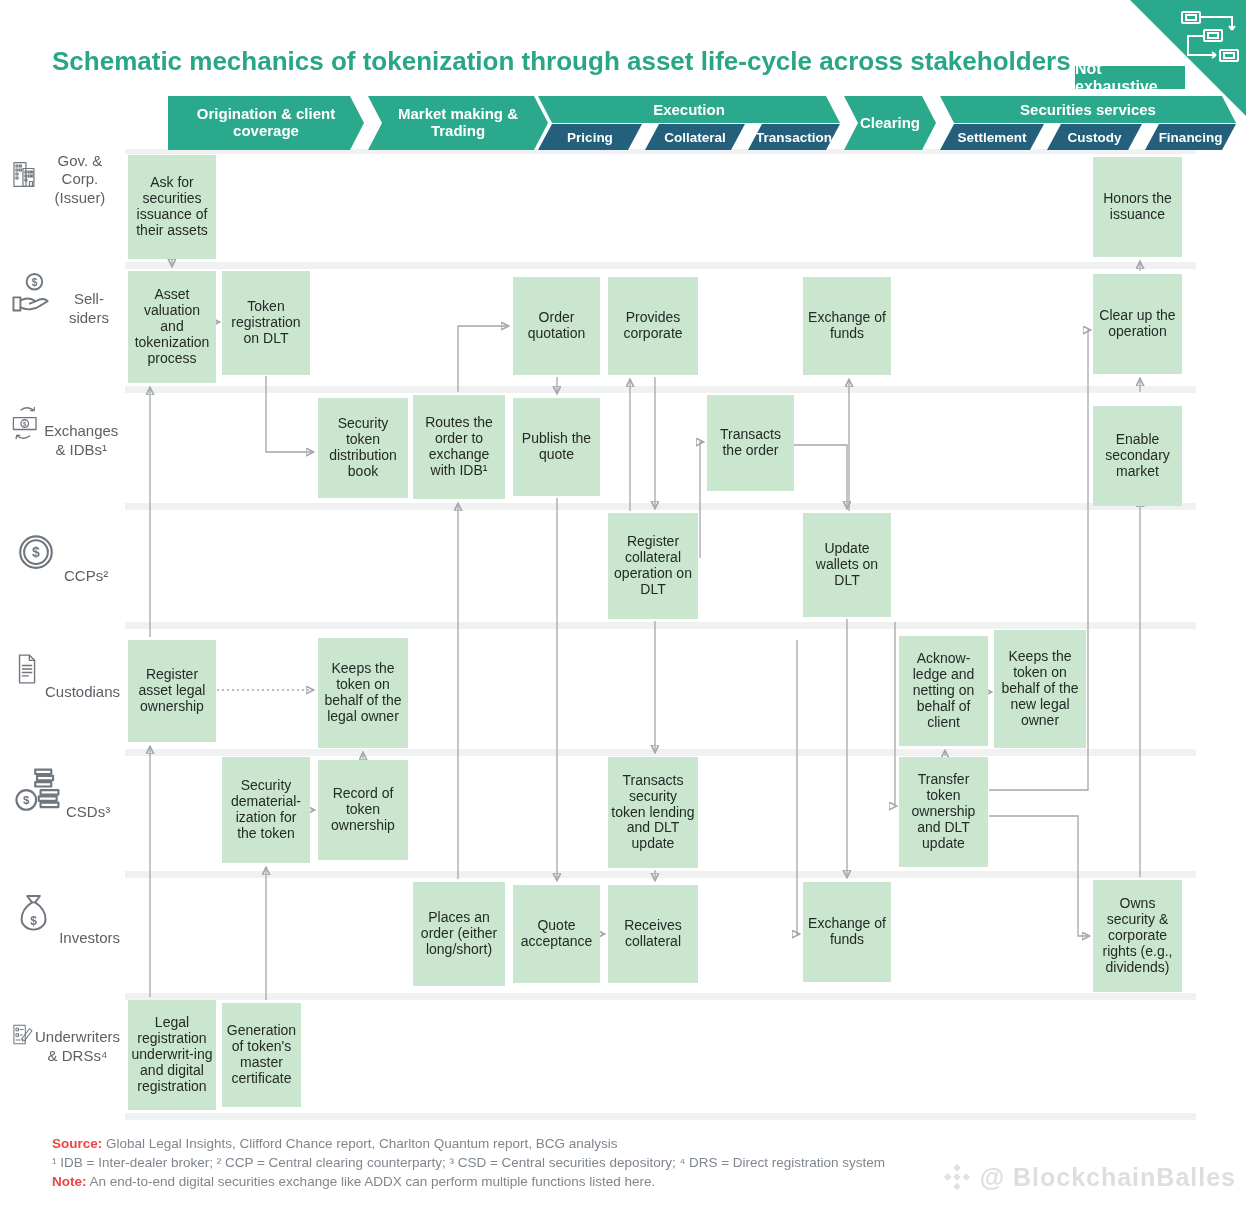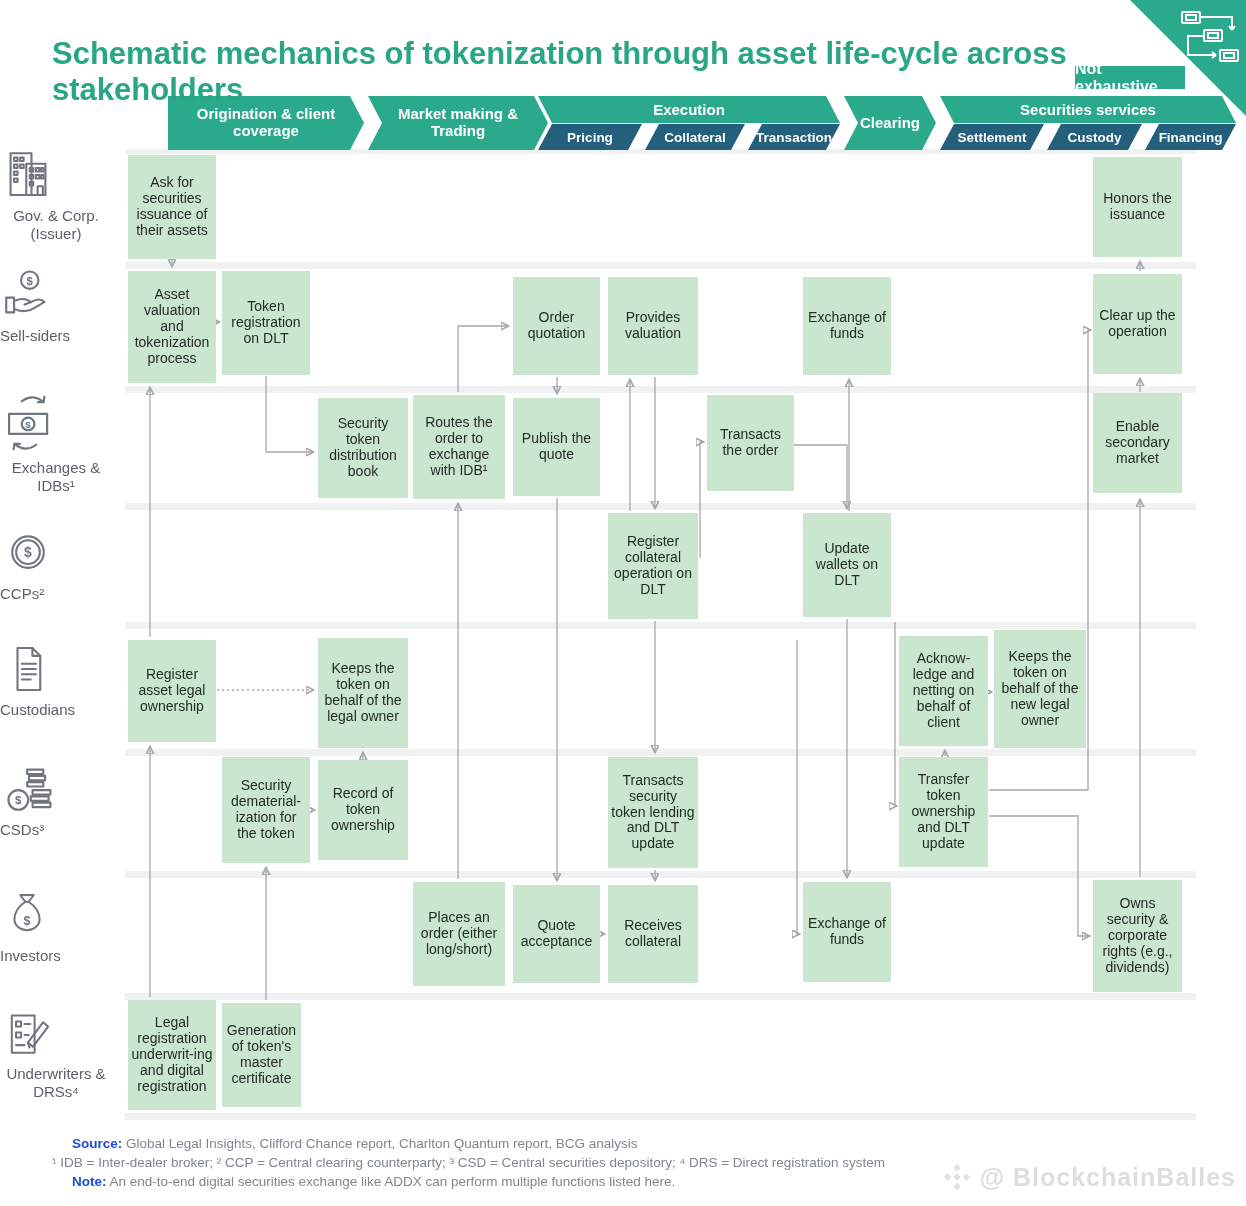--- a/index.html
+++ b/index.html
@@ -5,50 +5,50 @@
   :root{
     --teal:#2ba98c; --navy:#24607b; --box_green:#cbe6cf; --title_teal:#28a685;
     --arrow_gray:#a3a8ad; --label_gray:#5b6167; --footer_gray:#7f868d; --watermark_gray:#dcdee0;
   }
   html,body{margin:0;padding:0;}
   body{font-family:"Liberation Sans","DejaVu Sans",sans-serif;background:#fff;}
   #stage{position:relative;width:1246px;height:1206px;background:#fff;overflow:hidden;}
 
   .strip{position:absolute;left:125px;width:1071px;height:7px;background:#f0f1f1;z-index:0;}
 
-  #title{position:absolute;left:52px;top:36px;font-size:31px;font-weight:bold;color:var(--title_teal);z-index:3;}
+  #title{position:absolute;left:52px;top:46px;font-size:26px;font-weight:bold;color:var(--title_teal);z-index:3;}
 
   .corner{position:absolute;left:1130px;top:0;width:116px;height:116px;background:var(--teal);
     clip-path:polygon(0 0,100% 0,100% 100%);z-index:3;}
   .corner svg{position:absolute;right:6px;top:8px;}
   .badge{position:absolute;left:1075px;top:66px;width:110px;height:23px;background:var(--teal);
     color:#fff;font-size:16px;font-weight:bold;display:flex;align-items:center;justify-content:center;z-index:3;}
 
   .phase,.sub{position:absolute;background:var(--teal);color:#fff;font-weight:bold;
     display:flex;align-items:center;justify-content:center;text-align:center;z-index:2;box-sizing:border-box;margin-left:40px;}
   .phase.full{top:96px;height:54px;font-size:15px;line-height:1.12;padding:0 16px;}
   .phase.half{top:96px;height:27px;font-size:15px;}
   .sub{top:124px;height:26px;background:var(--navy);font-size:13.5px;}
 
-  .rowlab{position:absolute;left:0;width:112px;display:flex;flex-direction:column;align-items:flex-start;
+  .rowlab{position:absolute;left:8px;width:112px;display:flex;flex-direction:row;align-items:flex-end;
     text-align:center;color:var(--label_gray);font-size:15px;line-height:1.22;z-index:2;}
   .rowlab svg{margin-bottom:5px;}
   .rowlab svg *{stroke:#70767d;stroke-width:2.4;fill:none;stroke-linecap:round;stroke-linejoin:round;}
   .rowlab svg text{stroke:none;fill:#70767d;font-weight:bold;}
 
   .box{position:absolute;background:var(--box_green);color:#232b26;font-size:14px;line-height:1.14;
     display:flex;align-items:center;justify-content:center;text-align:center;padding:3px;box-sizing:border-box;
     overflow-wrap:break-word;z-index:2;}
 
   #arrows{position:absolute;left:0;top:0;z-index:1;pointer-events:none;}
   #arrows path,#arrows line{stroke:var(--arrow_gray);stroke-width:1.3;fill:none;}
 
   #footer{position:absolute;left:52px;top:1134px;width:1060px;font-size:13.5px;line-height:1.42;
     color:var(--footer_gray);z-index:3;}
-  #footer b{color:#1d4ed8;margin-left:20px;}
+  #footer b{color:#ef4444;}
 
   #watermark{position:absolute;right:10px;top:1162px;display:flex;align-items:center;gap:8px;
     color:var(--watermark_gray);font-size:25px;font-weight:bold;letter-spacing:1px;z-index:3;}
 </style>
 </head>
 <body>
 
 <div id="stage">
 
   <div class="strip" style="top:149px;height:5px"></div>
@@ -257,29 +257,29 @@
     <path d="M1140,392 V379" marker-end="url(#ah)"></path>
     <path d="M1140,271 V262" marker-end="url(#ah)"></path>
   </svg>
 
   <div class="box" style="left:128px;top:155px;width:88px;height:104px">Ask for securities issuance of their assets</div>
   <div class="box" style="left:1093px;top:157px;width:89px;height:100px">Honors the issuance</div>
 
   <div class="box" style="left:128px;top:271px;width:88px;height:112px">Asset valuation and tokenization process</div>
   <div class="box" style="left:222px;top:271px;width:88px;height:104px">Token registration on DLT</div>
   <div class="box" style="left:513px;top:277px;width:87px;height:98px">Order quotation</div>
-  <div class="box" style="left:608px;top:277px;width:90px;height:98px">Provides valuation</div>
+  <div class="box" style="left:608px;top:277px;width:90px;height:98px">Provides corporate</div>
   <div class="box" style="left:803px;top:277px;width:88px;height:98px">Exchange of funds</div>
   <div class="box" style="left:1093px;top:274px;width:89px;height:100px">Clear up the operation</div>
 
   <div class="box" style="left:318px;top:398px;width:90px;height:100px">Security token distribution book</div>
   <div class="box" style="left:413px;top:395px;width:92px;height:104px">Routes the order to exchange with IDB¹</div>
   <div class="box" style="left:513px;top:398px;width:87px;height:98px">Publish the quote</div>
   <div class="box" style="left:707px;top:395px;width:87px;height:96px">Transacts the order</div>
-  <div class="box" style="left:1093px;top:393px;width:89px;height:100px">Enable secondary market</div>
+  <div class="box" style="left:1093px;top:406px;width:89px;height:100px">Enable secondary market</div>
 
   <div class="box" style="left:608px;top:513px;width:90px;height:106px">Register collateral operation on DLT</div>
   <div class="box" style="left:803px;top:513px;width:88px;height:104px">Update wallets on DLT</div>
 
   <div class="box" style="left:128px;top:640px;width:88px;height:102px">Register asset legal ownership</div>
   <div class="box" style="left:318px;top:638px;width:90px;height:110px">Keeps the token on behalf of the legal owner</div>
   <div class="box" style="left:899px;top:636px;width:89px;height:110px">Acknow-ledge and netting on behalf of client</div>
   <div class="box" style="left:994px;top:630px;width:92px;height:118px">Keeps the token on behalf of the new legal owner</div>
 
   <div class="box" style="left:222px;top:757px;width:88px;height:106px">Security dematerial-ization for the token</div>

